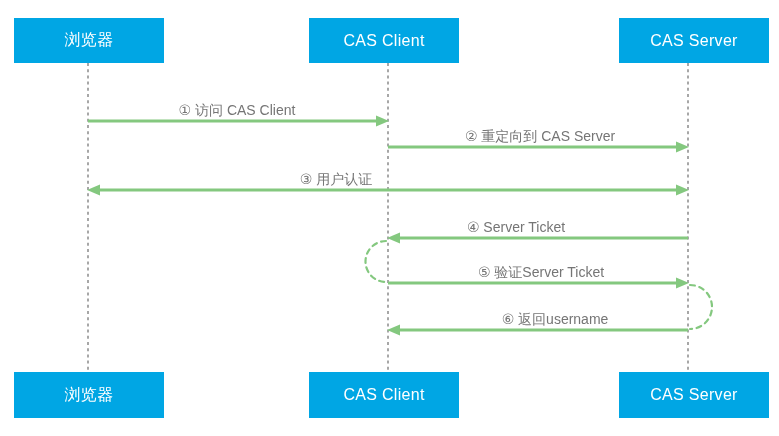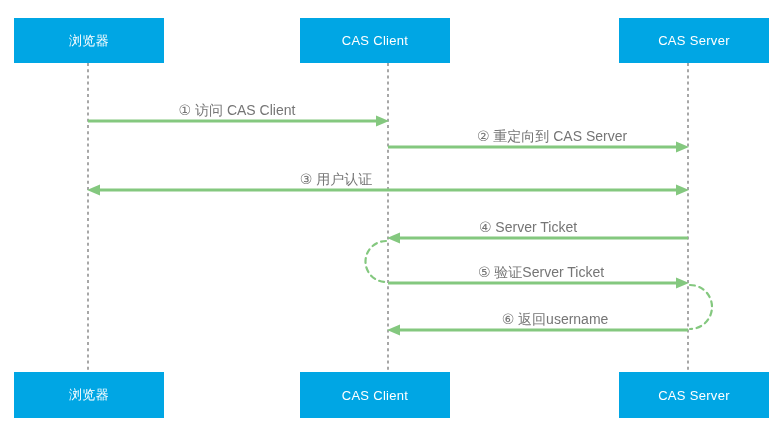--- a/index.html
+++ b/index.html
@@ -19,31 +19,31 @@
     position: absolute;
     left: 0; top: 0;
     width: 779px; height: 436px;
   }
   .actor {
     position: absolute;
     width: 150px;
     height: 45px;
     background: #00a6e4;
     color: #ffffff;
-    font-size: 13px;
+    font-size: 16px;
     letter-spacing: 0.3px;
     display: flex;
     align-items: center;
     justify-content: center;
     white-space: nowrap;
   }
   .row-top    { top: 18px; }
   .row-bottom { top: 372px; height: 46px; }
   .col-browser { left: 14px; }
-  .col-client  { left: 300px; }
+  .col-client  { left: 309px; }
   .col-server  { left: 613px; margin-left: 6px; }
   .msg-label {
     position: absolute;
     transform: translateX(-50%);
     font-size: 14px;
     color: #757575;
     white-space: nowrap;
     line-height: 1.2;
   }
 </style>
@@ -96,19 +96,19 @@
 
   <div class="actor row-top col-browser">浏览器</div>
   <div class="actor row-top col-client">CAS Client</div>
   <div class="actor row-top col-server">CAS Server</div>
 
   <div class="actor row-bottom col-browser">浏览器</div>
   <div class="actor row-bottom col-client">CAS Client</div>
   <div class="actor row-bottom col-server">CAS Server</div>
 
   <div class="msg-label" style="left:237px; top:102px;">① 访问 CAS Client</div>
-  <div class="msg-label" style="left:540px; top:128px;margin-left:12px;">② 重定向到 CAS Server</div>
+  <div class="msg-label" style="left:540px; top:128px;">② 重定向到 CAS Server</div>
   <div class="msg-label" style="left:336px; top:171px;">③ 用户认证</div>
-  <div class="msg-label" style="left:528px; top:219px;">④ Server Ticket</div>
+  <div class="msg-label" style="left:516px; top:219px;">④ Server Ticket</div>
   <div class="msg-label" style="left:541px; top:264px;">⑤ 验证Server Ticket</div>
   <div class="msg-label" style="left:532px; top:311px;margin-left:23px;">⑥ 返回username</div>
 
 </div>
 
 </body></html>

